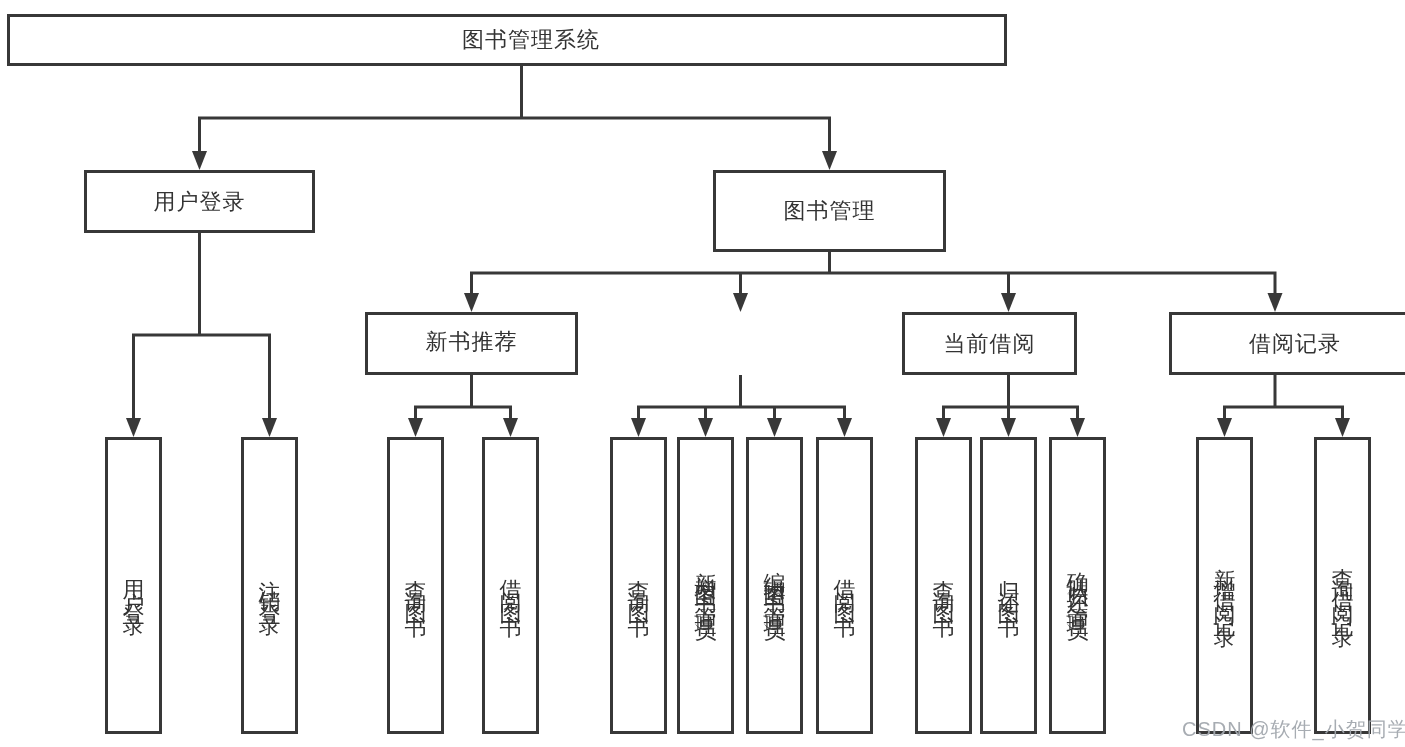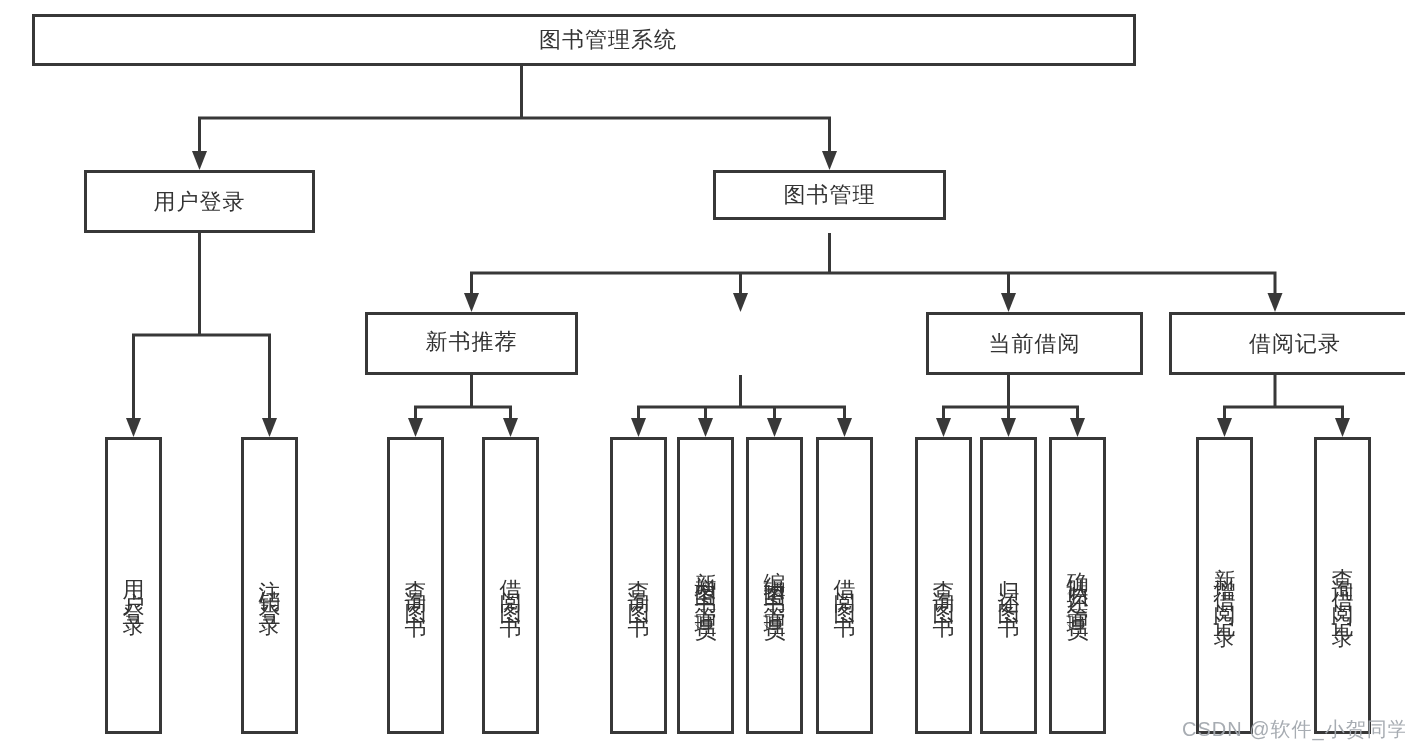--- a/index.html
+++ b/index.html
@@ -118,27 +118,27 @@
       <polygon stroke="none" points="1070,418 1085,418 1077.5,437"></polygon>
     </g>
 
     <g stroke="#383838" stroke-width="3" fill="#383838">
       <path fill="none" d="M1275 375 V407 M1223 407 H1344 M1224.5 407 V419 M1342.5 407 V419"></path>
       <polygon stroke="none" points="1217,418 1232,418 1224.5,437"></polygon>
       <polygon stroke="none" points="1335,418 1350,418 1342.5,437"></polygon>
     </g>
   </svg>
 
-  <div class="node" style="left:32px; top:14px; width:1104px; height:52px;padding-left:48px;">图书管理系统</div>
+  <div class="node" style="left:7px; top:14px; width:1000px; height:52px;padding-left:48px;">图书管理系统</div>
 
   <div class="node" style="left:84px; top:170px; width:231px; height:63px;">用户登录</div>
-  <div class="node" style="left:713px; top:170px; width:233px; height:50px;">图书管理</div>
+  <div class="node" style="left:713px; top:170px; width:233px; height:82px;">图书管理</div>
 
   <div class="node" style="left:365px; top:312px; width:213px; height:63px;font-family:Liberation Mono, monospace;">新书推荐</div>
-  <div class="node" style="left:926px; top:312px; width:217px; height:63px;">当前借阅</div>
+  <div class="node" style="left:902px; top:312px; width:175px; height:63px;">当前借阅</div>
   <div class="node" style="left:1169px; top:312px; width:252px; height:63px;">借阅记录</div>
 
   <div class="leaf" style="left:105px;">
     <span class="vtext">用户登录</span>
   </div>
   <div class="leaf" style="left:241px;">
     <span class="vtext">注销登录</span>
   </div>
 
   <div class="leaf" style="left:387px;">

